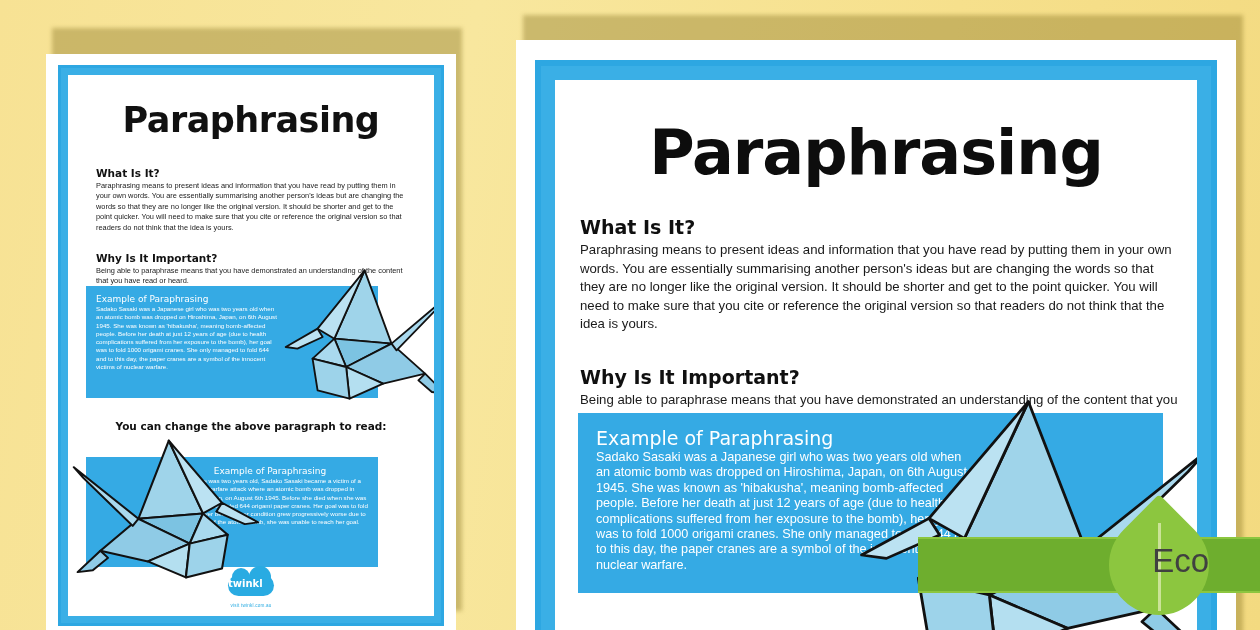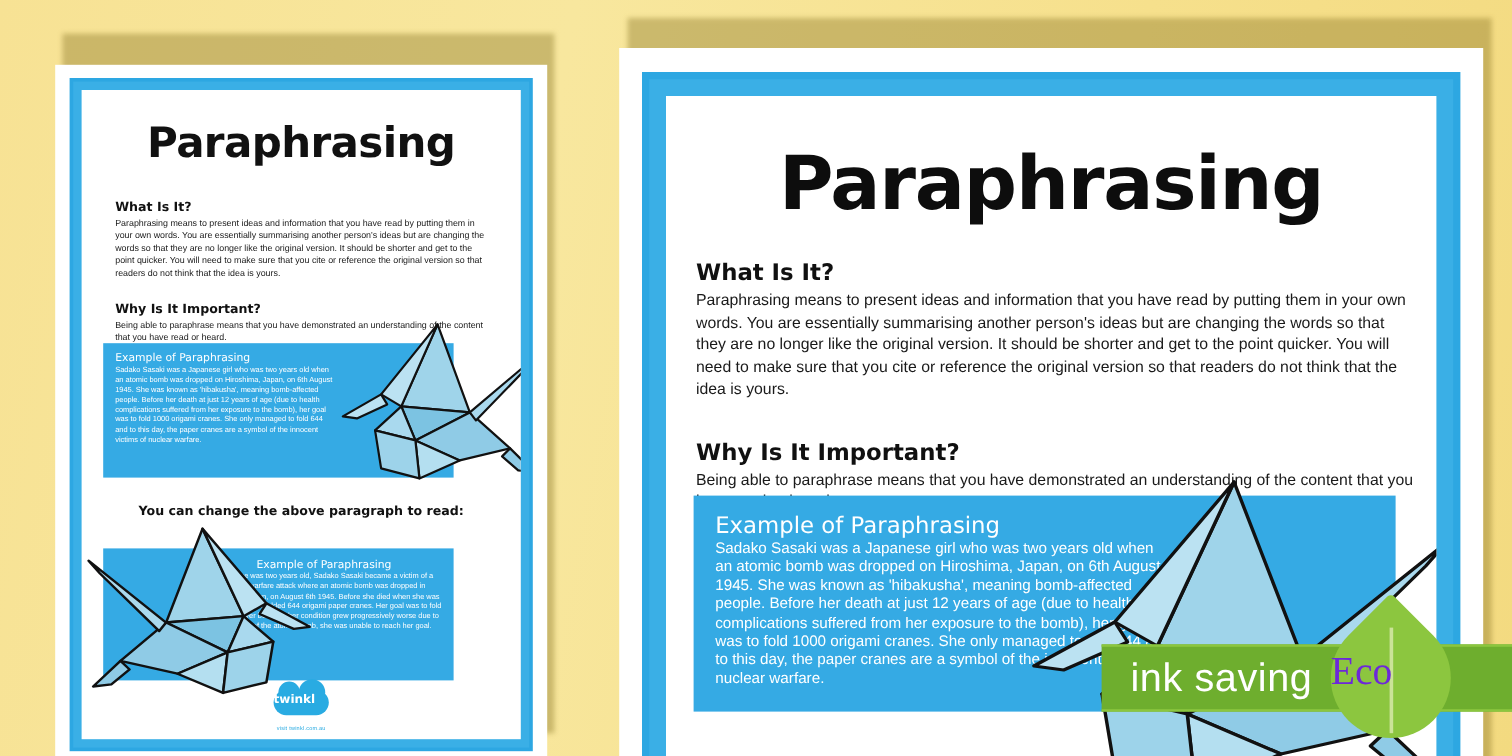--- a/index.html
+++ b/index.html
@@ -278,24 +278,24 @@
   #eco-leaf-vein {
     position: absolute;
     left: 49px; top: 8px;
     width: 3px; height: 88px;
     background: #d6e8a8;
     opacity: 0.85;
   }
   #eco-leaf-label {
     position: absolute;
     left: 0; top: 27px; width: 100px;
-    text-align: left;
-    font-family: Liberation Serif, serif;
+    text-align: right;
+    font-family: Liberation Sans, sans-serif;
     font-size: 33px;
-    color: #6d28d9;
+    color: #404040;
   }
 </style>
 </head>
 <body>
 
 <div id="page-left-shadow" class="poster-outer-shadow"></div>
 
 <div id="page-left" class="poster">
   <div class="frame-outer"></div>
   <div class="frame-outer-hi"></div>
@@ -416,19 +416,18 @@
       </svg>
     </div>
 
     <div class="rp-midline">You can change the above paragraph to read:</div>
 
   </div>
 </div>
 
 <div id="eco-badge">
   <div id="eco-band"></div>
-  <div id="eco-band-label">ink saving</div>
   <div id="eco-leaf">
     <div id="eco-leaf-shape"></div>
     <div id="eco-leaf-vein"></div>
     <div id="eco-leaf-label">Eco</div>
   </div>
 </div>
 
 </body></html>

